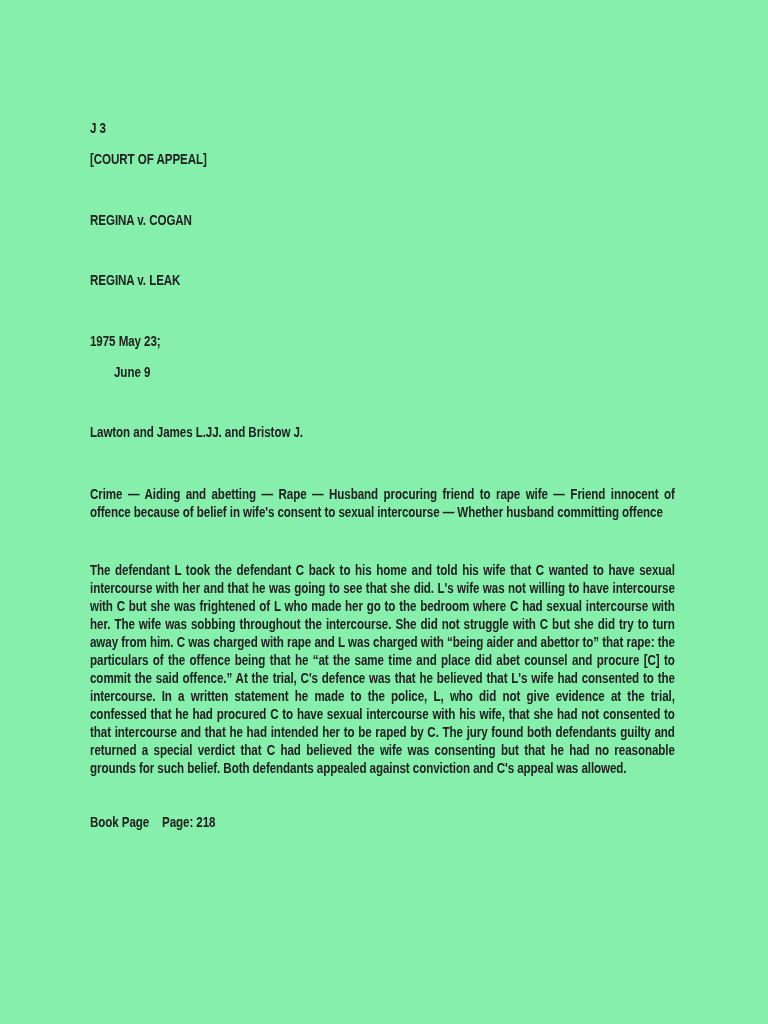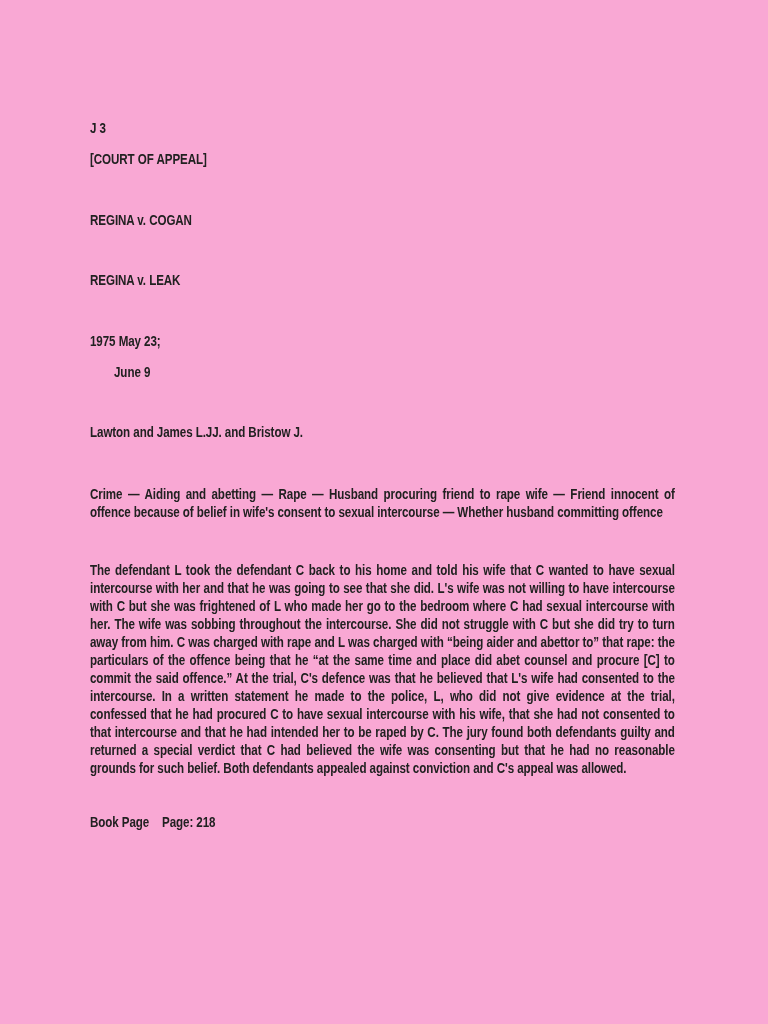--- a/index.html
+++ b/index.html
@@ -7,21 +7,21 @@
     width: 768px;
     height: 1024px;
     background: #ffffff;
     font-family: "Liberation Sans", sans-serif;
     overflow: hidden;
   }
   .page {
     position: relative;
     width: 768px;
     height: 1024px;
-    background: #f9a8d4;
+    background: #86efac;
   }
   .doc-content {
     position: absolute;
     left: 90px;
     top: 119px;
     width: 731px;               
     transform: scaleX(0.8);     
     transform-origin: left top;
     color: #212121;
     font-weight: 700;

